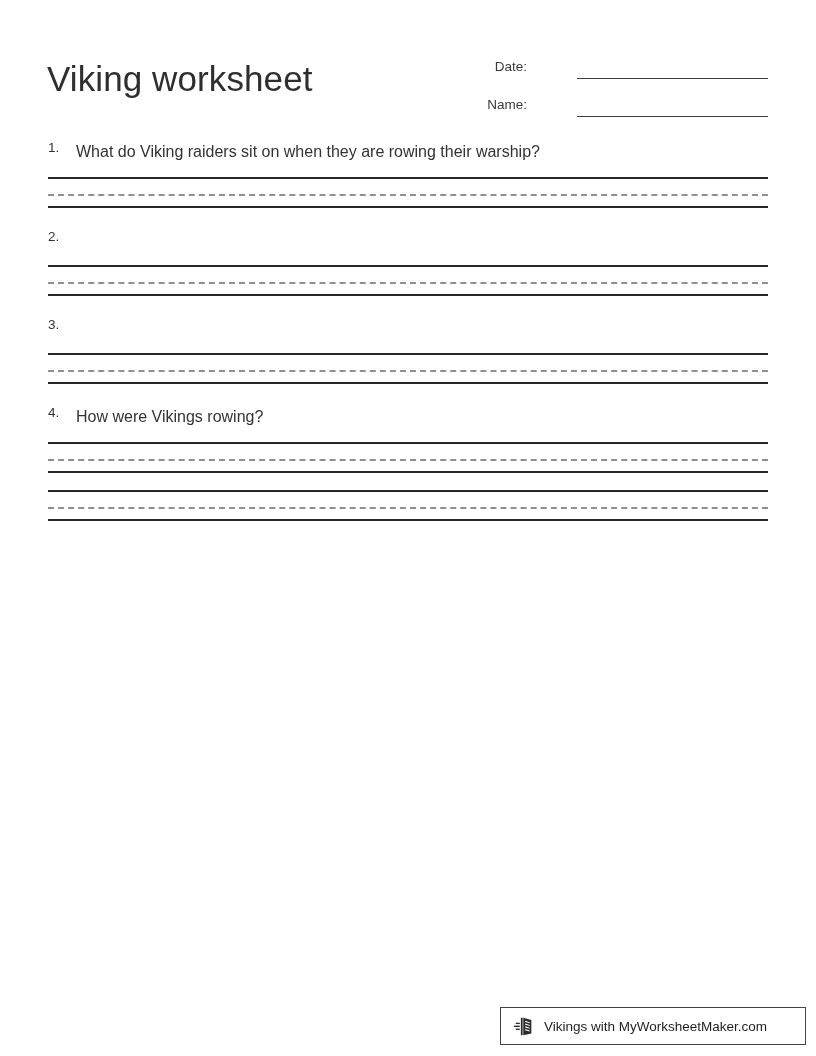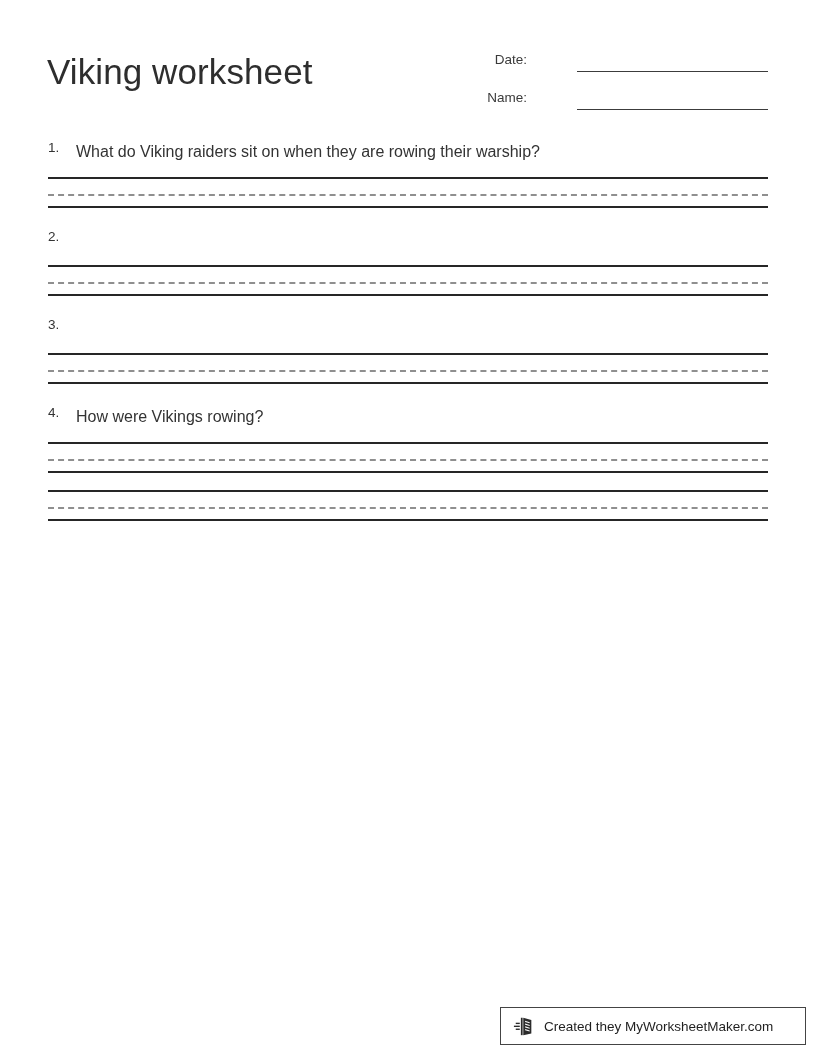--- a/index.html
+++ b/index.html
@@ -19,21 +19,21 @@
   .page {
     position: absolute;
     inset: 0;
     background: #ffffff;
   }
 
   
   .header {
     position: absolute;
     left: 0;
-    top: 1px;
+    top: 8px;
     width: 752px;
     height: 130px;
     padding-left: 37px;
   }
   .worksheet-title {
     position: absolute;
     left: 47px;
     top: 50px;
     font-size: 35px;
     font-weight: 300;
@@ -243,16 +243,16 @@
         <path d="M13.2 6.4 L18.2 7.8 L18.2 8.9 L13.2 7.5 Z" fill="#ffffff"></path>
         <path d="M13.2 9.4 L18.2 10.8 L18.2 11.9 L13.2 10.5 Z" fill="#ffffff"></path>
         <path d="M13.2 12.4 L18.2 13.8 L18.2 14.9 L13.2 13.5 Z" fill="#ffffff"></path>
         <path d="M13.2 15.4 L18.2 16.8 L18.2 17.9 L13.2 16.5 Z" fill="#ffffff"></path>
         <rect x="8.6" y="3.0" width="1.9" height="19.0"></rect>
         <rect x="3.0" y="8.4" width="4.4" height="1.5"></rect>
         <rect x="1.0" y="11.6" width="6.4" height="1.5"></rect>
         <rect x="3.0" y="14.8" width="4.4" height="1.5"></rect>
       </g>
     </svg>
-    <span class="badge-text">Created they MyWorksheetMaker.com</span>
+    <span class="badge-text">Vikings with MyWorksheetMaker.com</span>
   </div>
 
 </div>
 
 </body></html>

